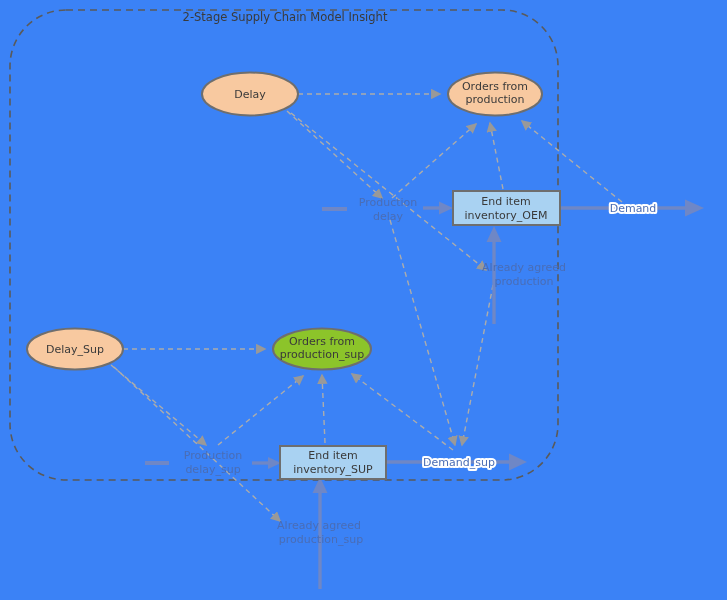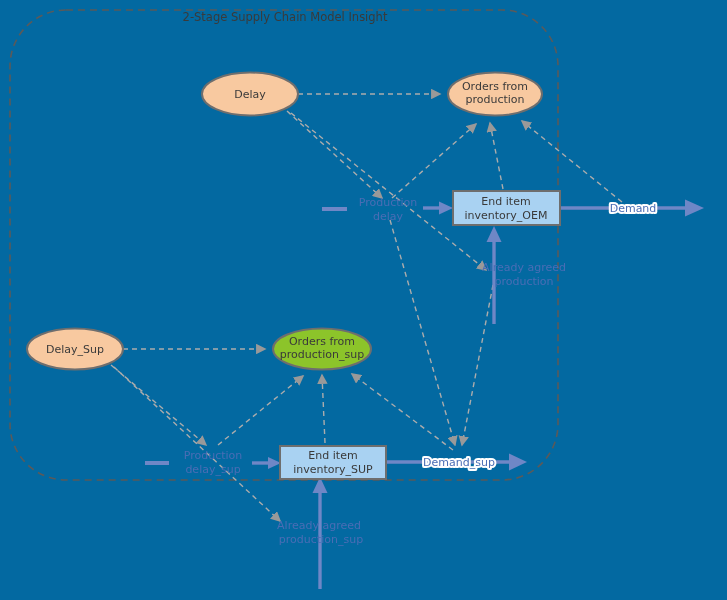--- a/index.html
+++ b/index.html
@@ -1,16 +1,16 @@
 <!DOCTYPE html>
 <html><head>
 <meta charset="utf-8">
 <style>
   html,body{margin:0;padding:0;background:#ffffff;}
-  .stage{position:relative;width:727px;height:600px;background:#0369a1;overflow:hidden;
+  .stage{position:relative;width:727px;height:600px;background:#3b82f6;overflow:hidden;
          font-family:"DejaVu Sans",sans-serif;}
   svg text{font-family:"DejaVu Sans",sans-serif;font-size:11px;fill:#3a3a3a;}
   text.title{font-size:11.5px;fill:#3a3a3a;}
   text.flowlabel{fill:#4a6db5;}
   text.halo{paint-order:stroke;stroke:#ffffff;stroke-width:4px;stroke-linejoin:round;}
   .node-shape{stroke:#6e6e6e;stroke-width:2;}
   .flowline{stroke:#6f87c6;stroke-width:3.4;fill:none;}
   .flowstub{stroke:#6f87c6;stroke-width:4;fill:none;}
   .flowhead{fill:#6f87c6;stroke:none;}
   .link{stroke:#acacac;stroke-width:1.4;fill:none;stroke-dasharray:5 4;}

